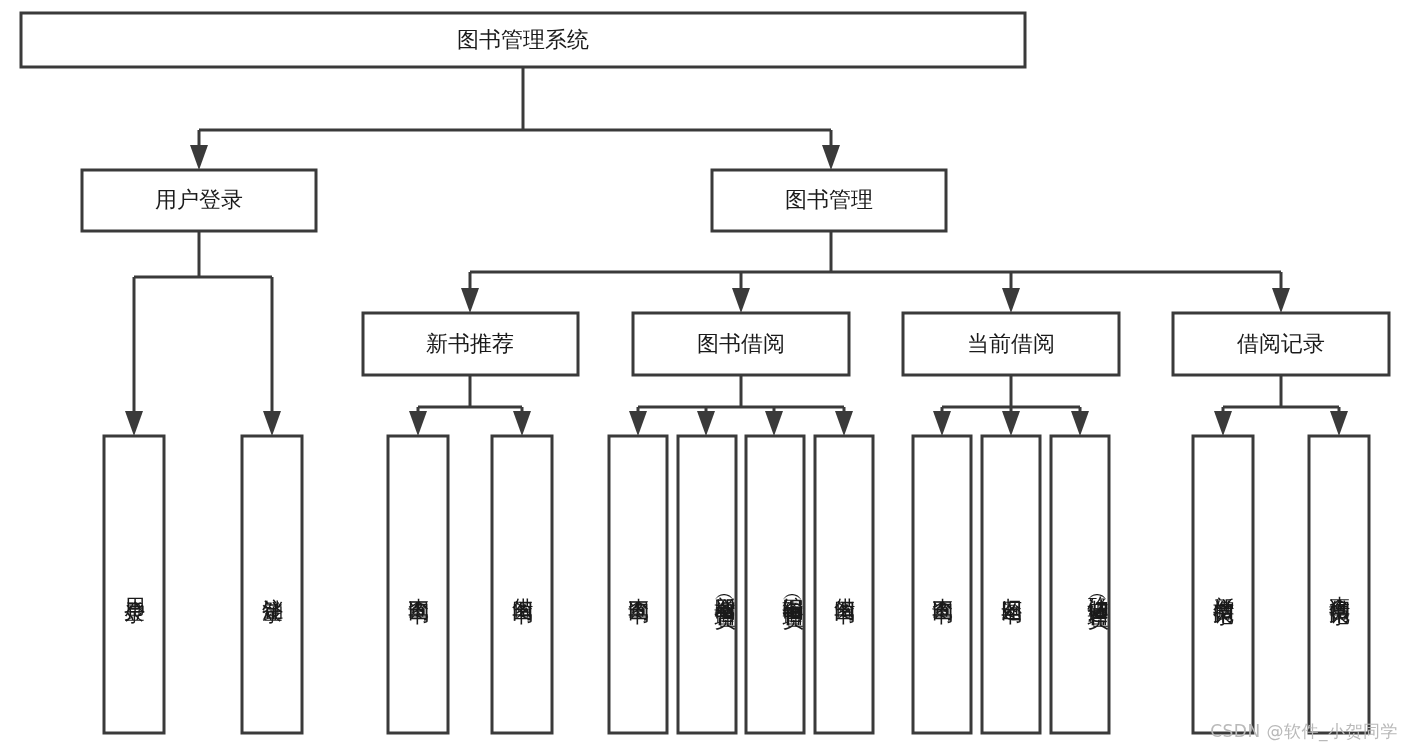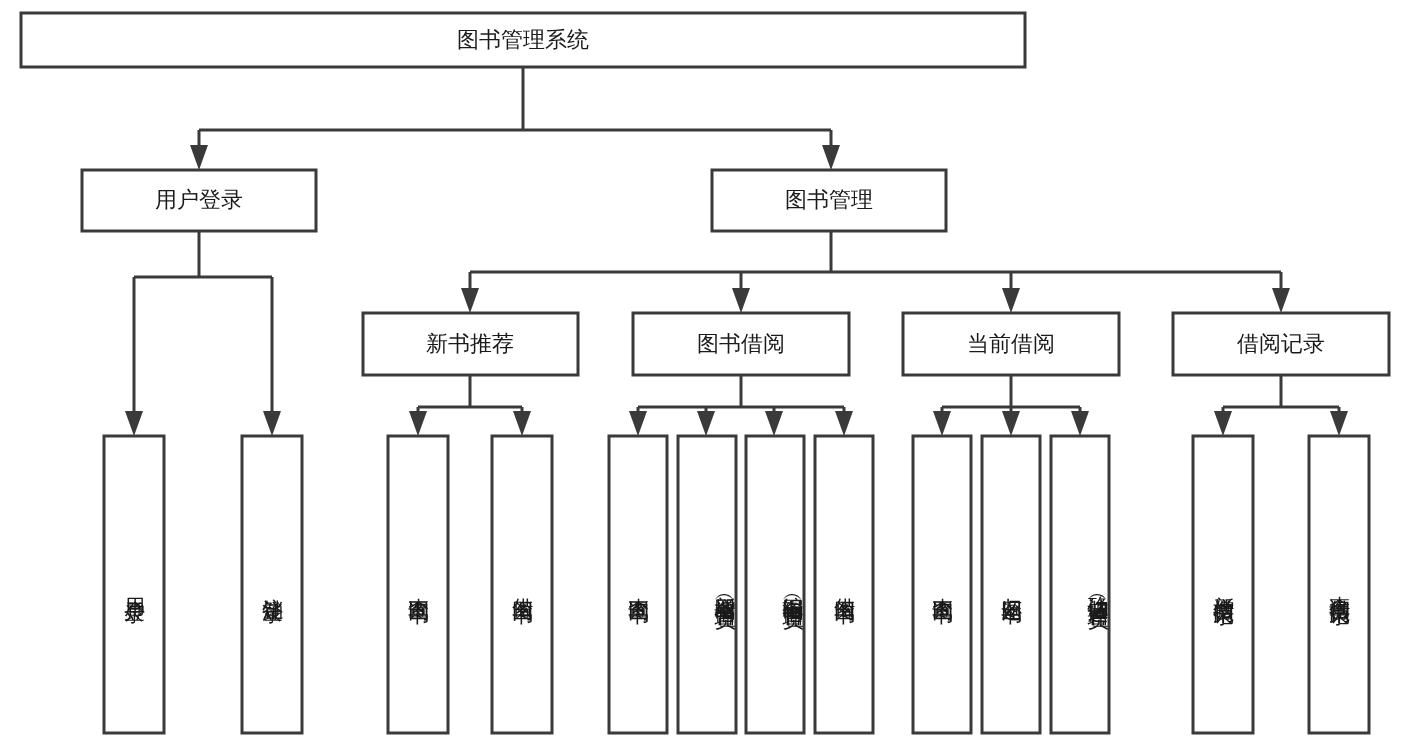--- a/index.html
+++ b/index.html
@@ -198,13 +198,14 @@
   <div class="leaf-label" style="left:745px; top:436px; width:58px; height:297px; align-items:flex-start; padding-top:6px; box-sizing:border-box;">编辑图书（管理员）</div>
   <div class="leaf-label" style="left:814px; top:436px; width:58px; height:297px;">借阅图书</div>
 
   <div class="leaf-label" style="left:912px; top:436px; width:58px; height:297px;">查询图书</div>
   <div class="leaf-label" style="left:981px; top:436px; width:58px; height:297px;">归还图书</div>
   <div class="leaf-label" style="left:1050px; top:436px; width:58px; height:297px; align-items:flex-start; padding-top:6px; box-sizing:border-box;">确认归还（管理员）</div>
 
   <div class="leaf-label" style="left:1192px; top:436px; width:60px; height:297px;">新增借阅记录</div>
   <div class="leaf-label" style="left:1308px; top:436px; width:60px; height:297px;">查询借阅记录</div>
 
+  <div id="watermark">CSDN @软件_小贺同学</div>
 </div>
 
 </body></html>

